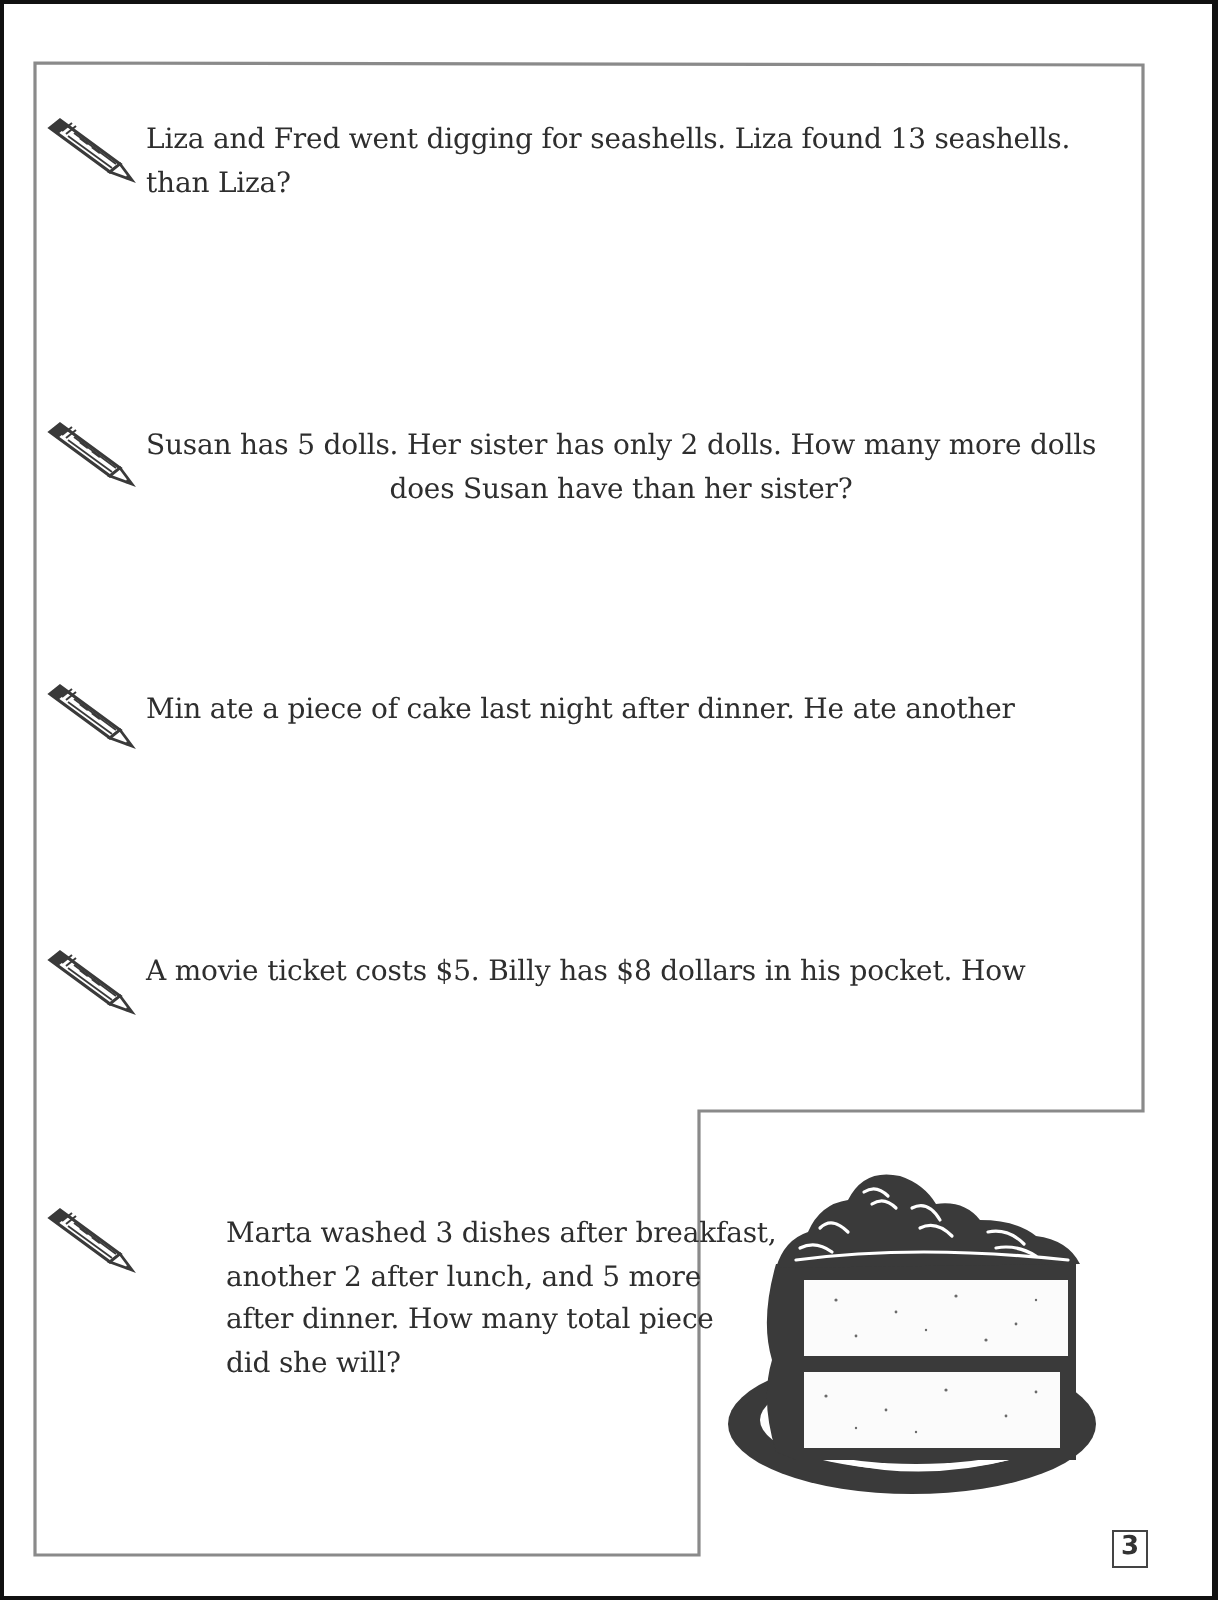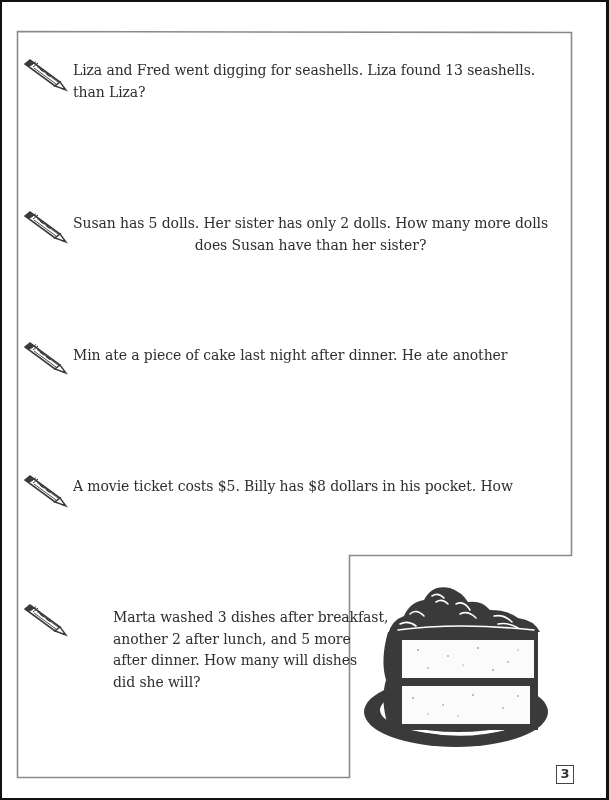--- a/index.html
+++ b/index.html
@@ -98,21 +98,21 @@
   </div>
 </div>
 
 <div>
   <svg class="pencil" style="left:22px; top:603px;" viewBox="0 0 46 34">
       <use href="#pencil-glyph"></use>
     </svg>
   <div class="q" style="left:73px; top:607px;margin-left:40px;">
     <span class="line">Marta washed 3 dishes after breakfast,</span>
     <span class="line">another 2 after lunch, and 5 more</span>
-    <span class="line">after dinner.  How many will dishes</span>
+    <span class="line">after dinner.  How many total piece</span>
     <span class="line">did she will?</span>
   </div>
 </div>
 
 <svg class="cake" viewBox="0 0 200 175">
 
   <ellipse cx="98" cy="132" rx="92" ry="35" fill="#3a3a3a"></ellipse>
   <ellipse cx="100" cy="130" rx="78" ry="25" fill="#fff"></ellipse>
   <ellipse cx="100" cy="132" rx="72" ry="20" fill="#3a3a3a"></ellipse>
   <path d="M30 140 Q100 170 175 140" fill="none" stroke="#fff" stroke-width="1.6"></path>

